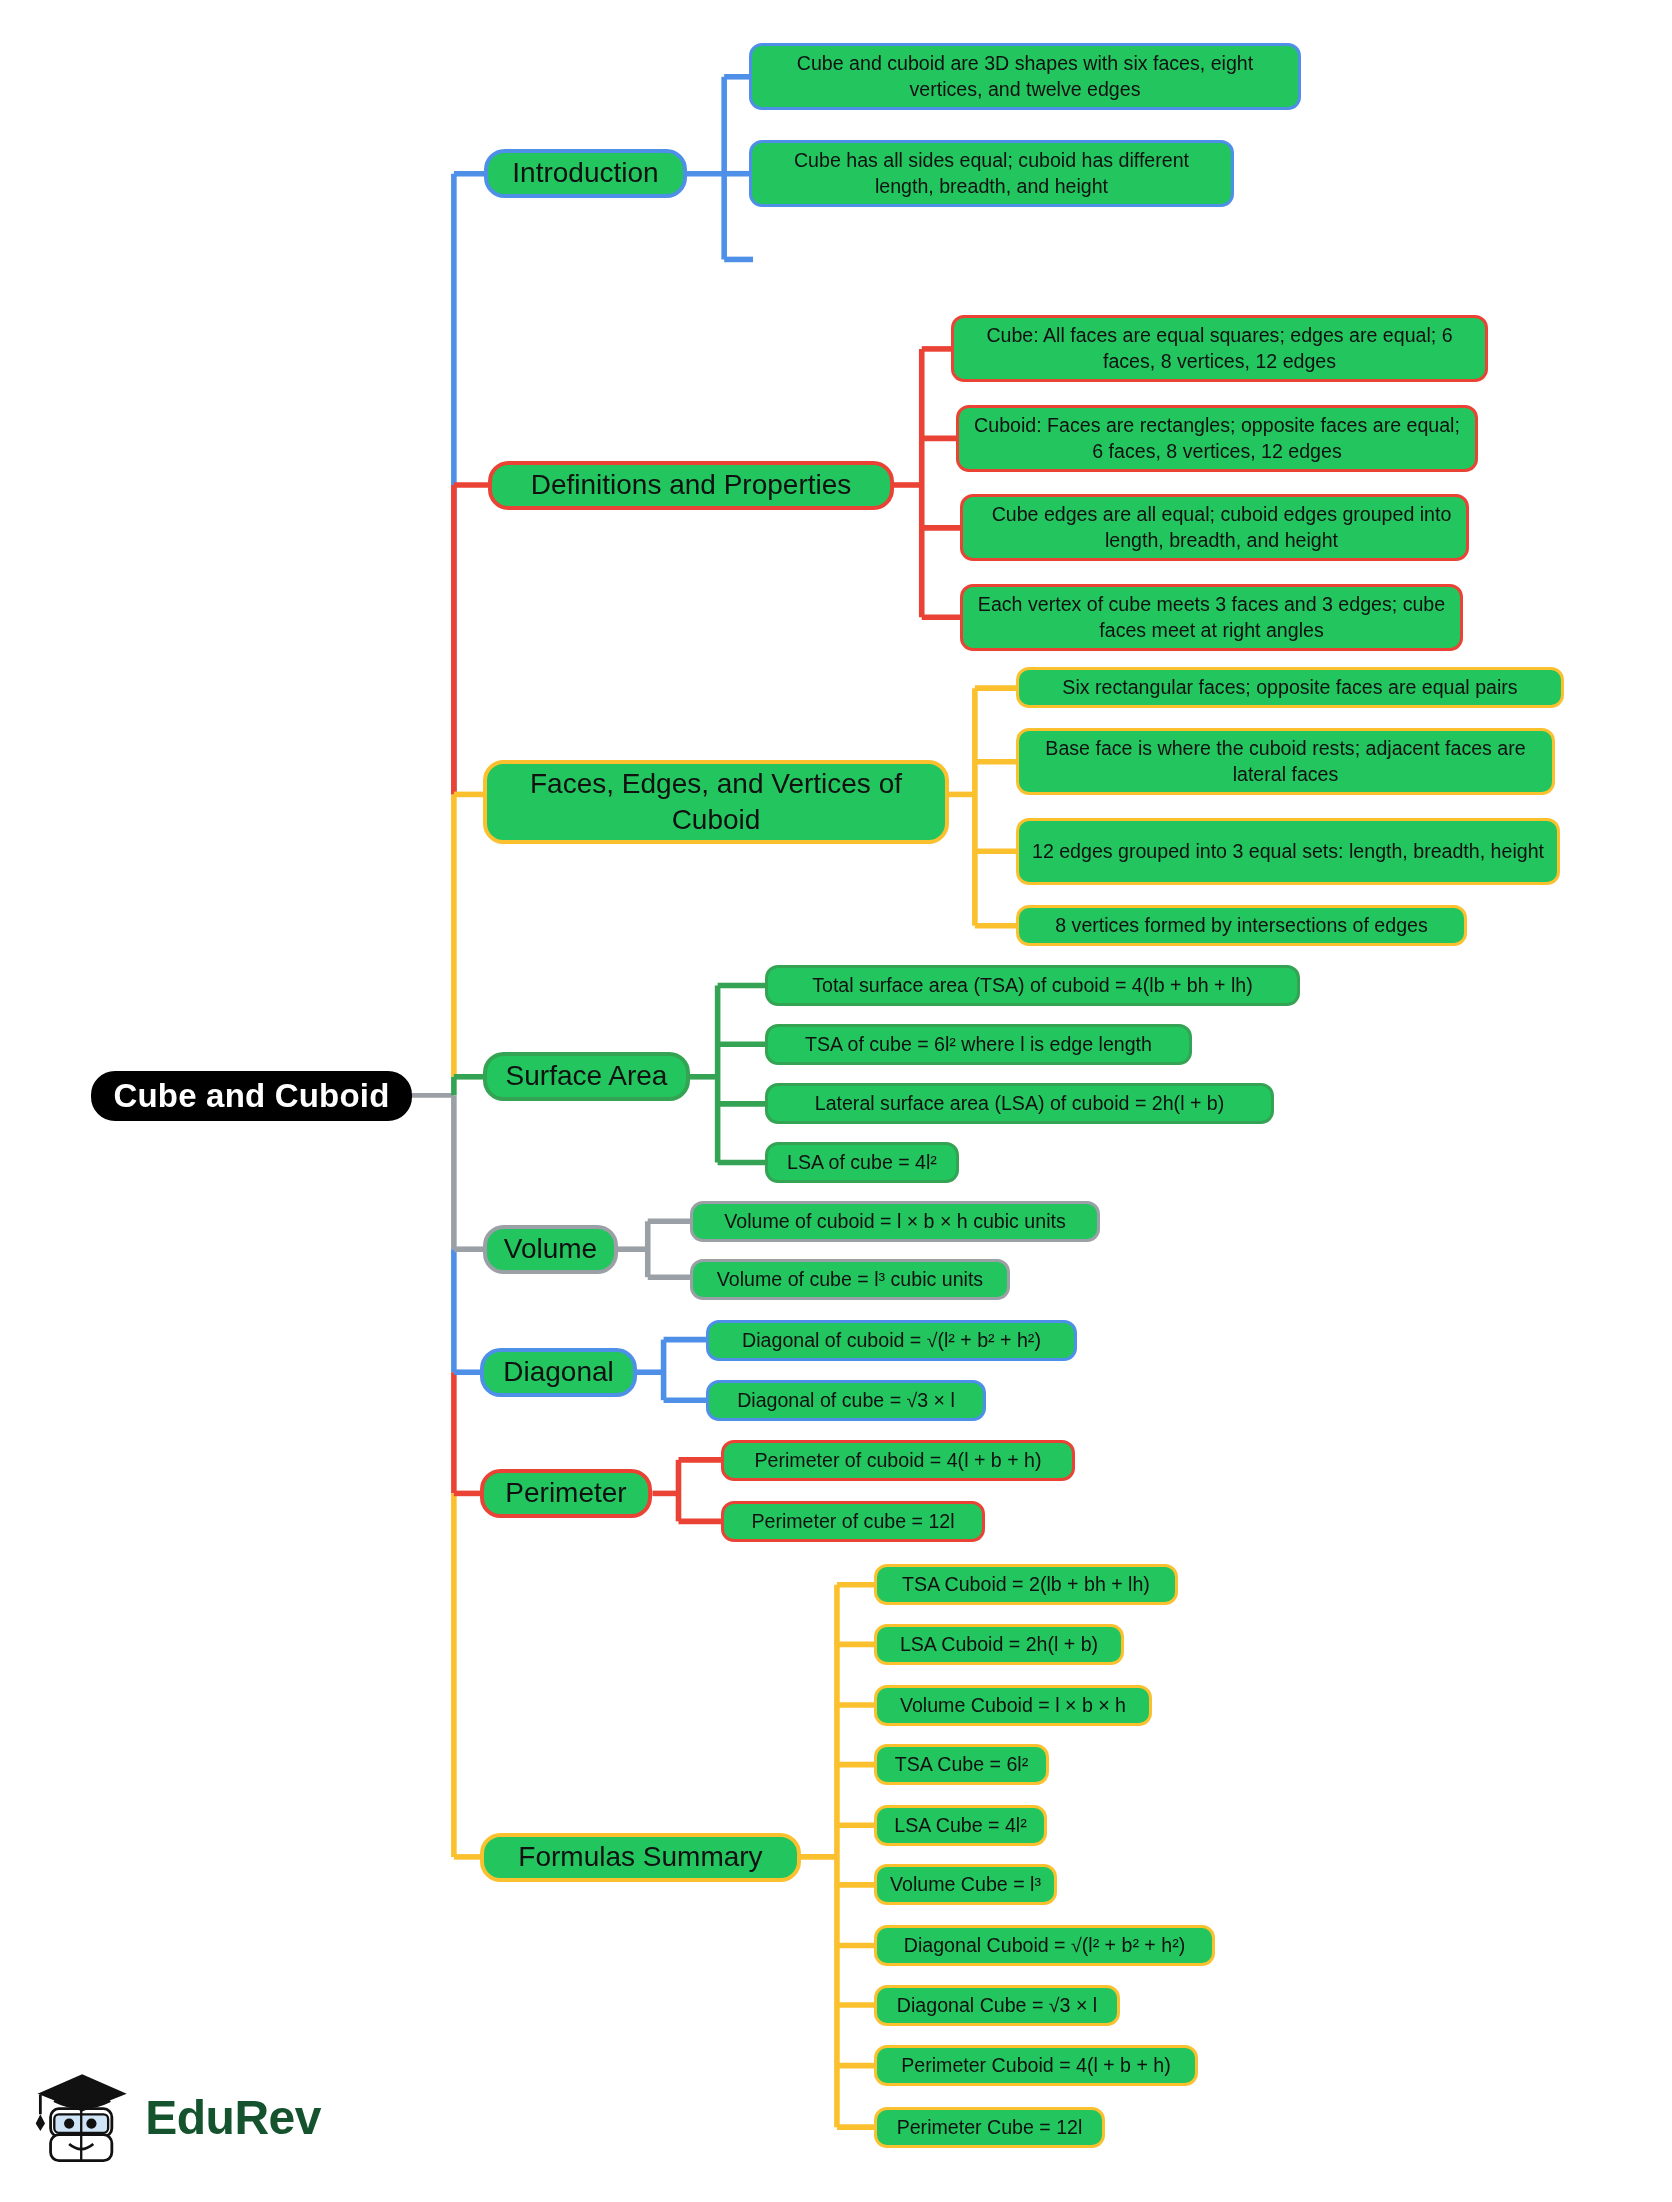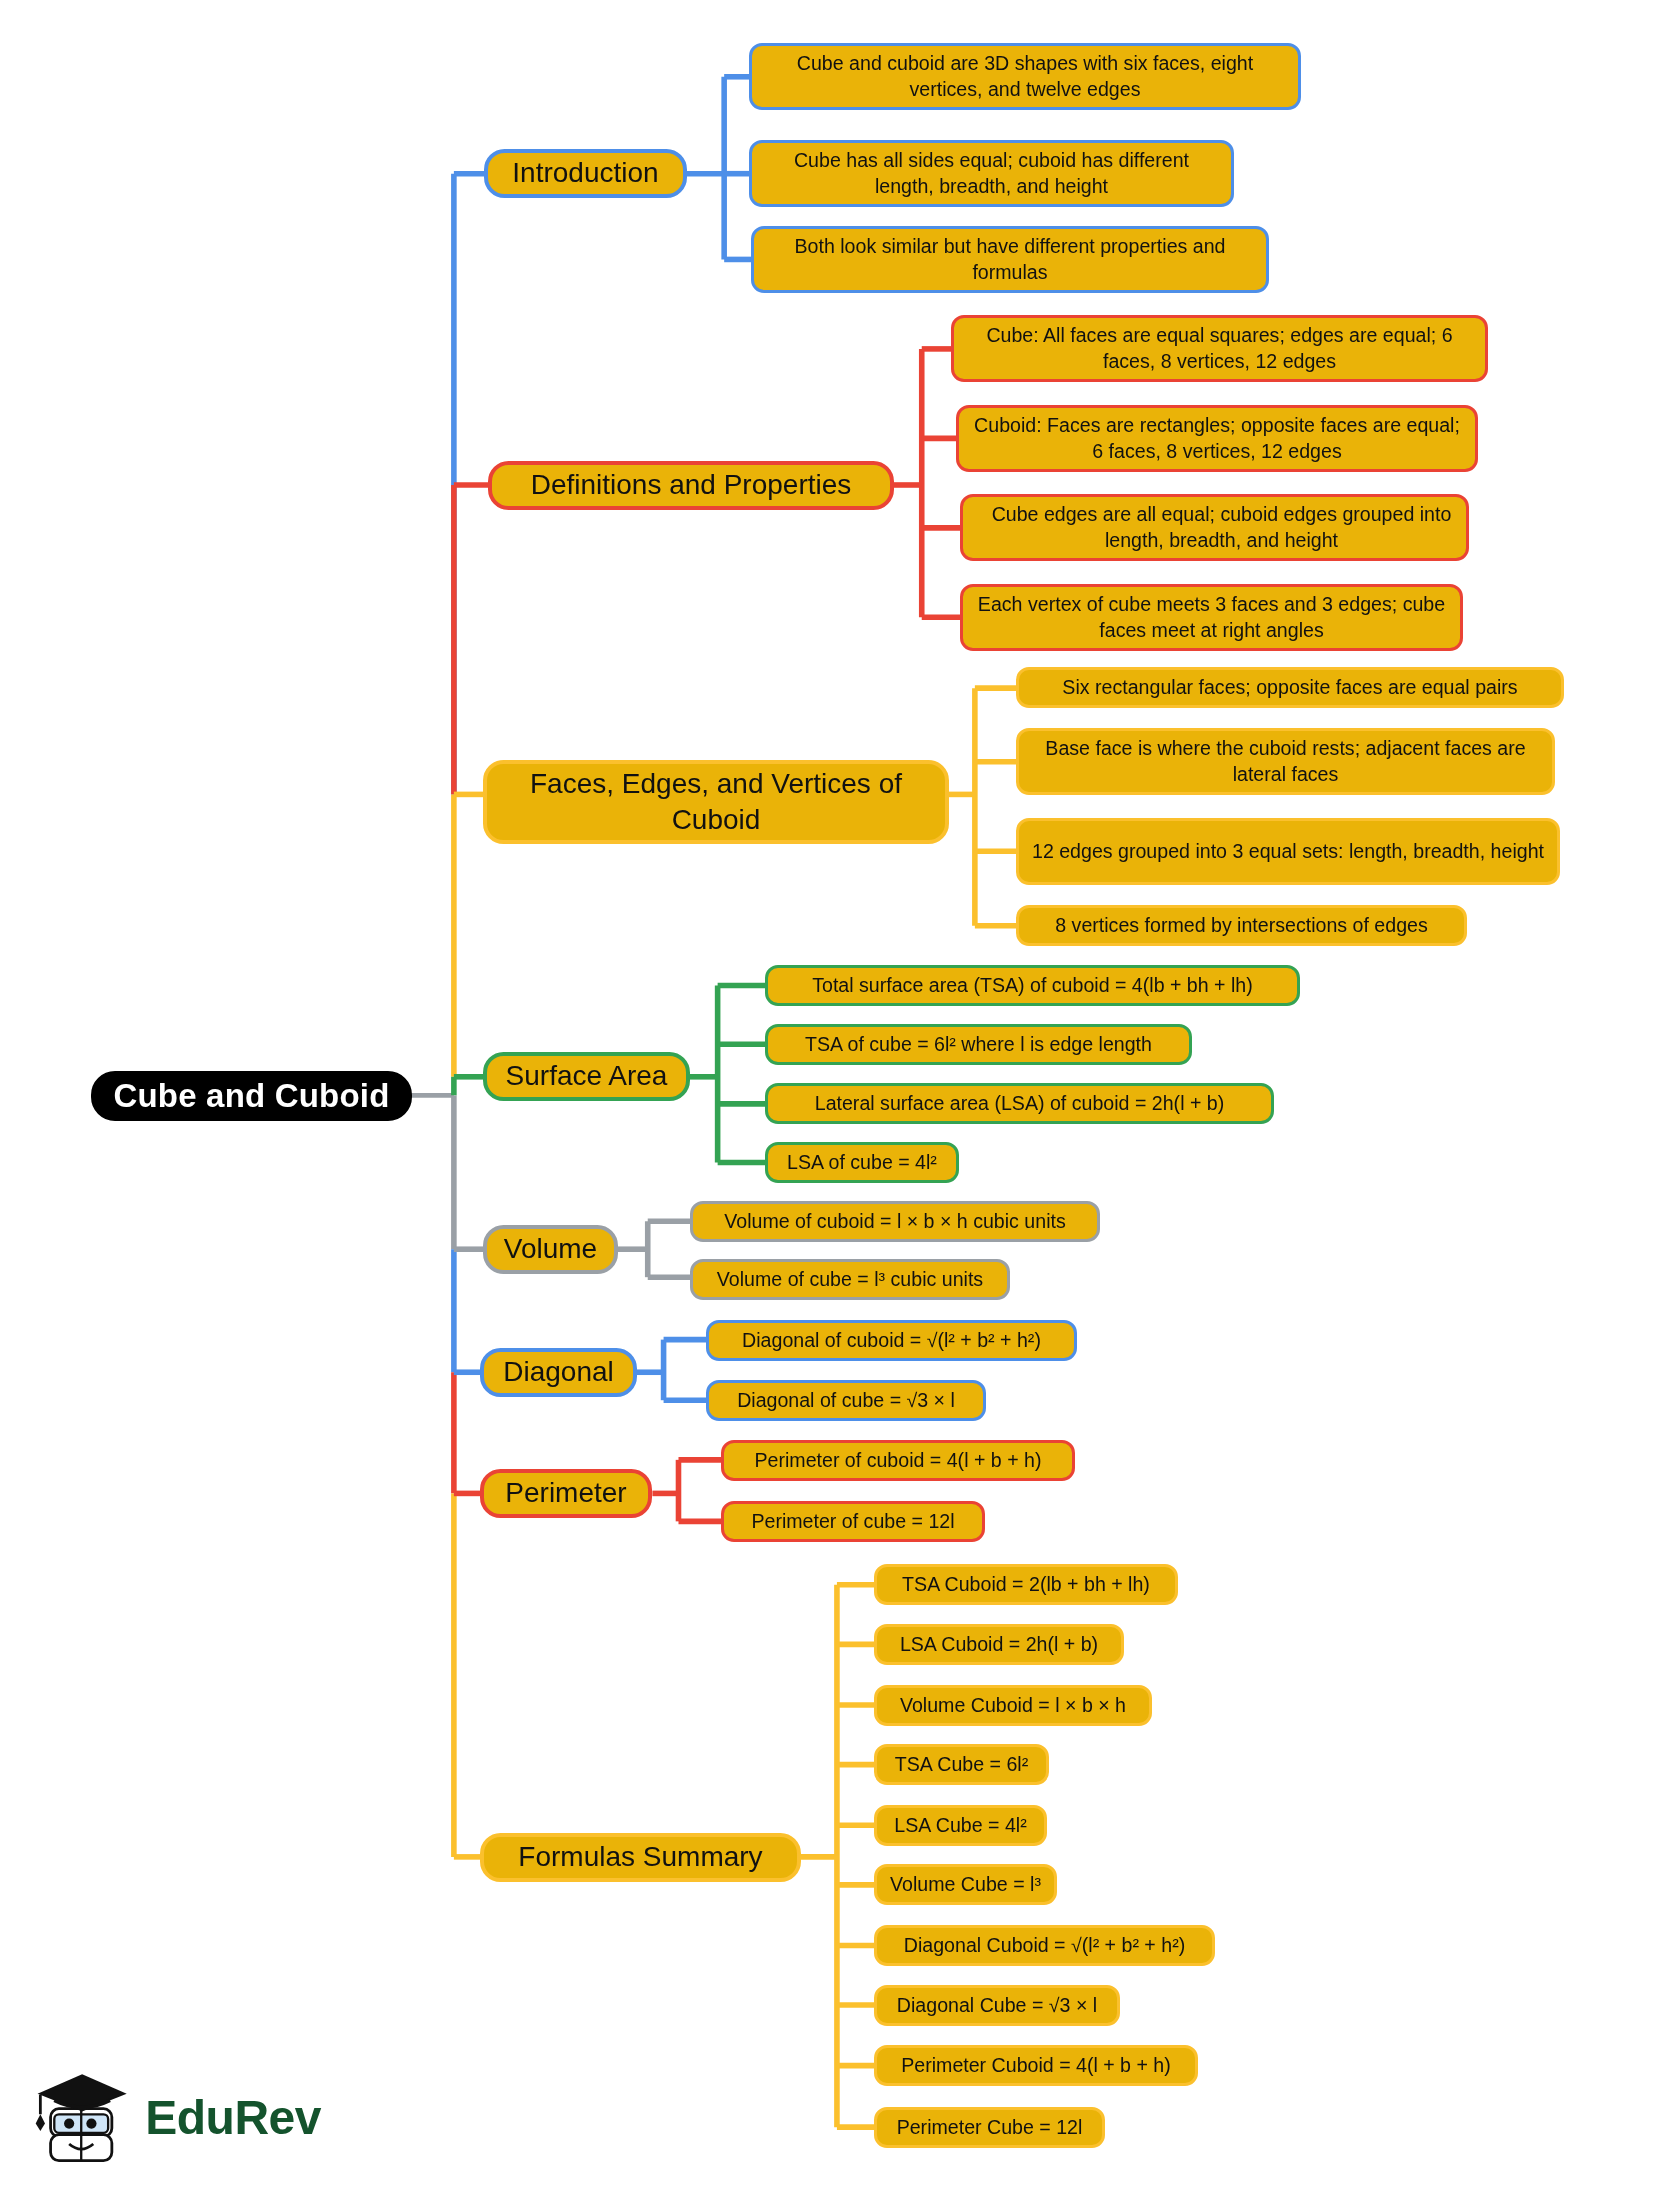--- a/index.html
+++ b/index.html
@@ -20,21 +20,21 @@
     left: 0; top: 0;
     width: 1672px; height: 2203px;
     pointer-events: none;
   }
   .node {
     position: absolute;
     display: flex;
     align-items: center;
     justify-content: center;
     text-align: center;
-    background: #eab308;
+    background: #22c55e;
     border-style: solid;
     line-height: 1.30;
     color: #111111;
     z-index: 5;
   }
   
   .root {
     background: #000000;
     color: #ffffff;
     font-weight: bold;
@@ -174,23 +174,20 @@
 
   <div class="node lvl1 c-blue" style="left:484px; top:149px; width:203px; height:49px;">
     <span>Introduction</span>
   </div>
   <div class="node leaf c-blue" style="left:749px; top:43px; width:552px; height:67px;">
     <span>Cube and cuboid are 3D shapes with six faces, eight vertices, and twelve edges</span>
   </div>
   <div class="node leaf c-blue" style="left:749px; top:140px; width:485px; height:67px;">
     <span>Cube has all sides equal; cuboid has different length, breadth, and height</span>
   </div>
-  <div class="node leaf c-blue" style="left:751px; top:226px; width:518px; height:67px;">
-    <span>Both look similar but have different properties and formulas</span>
-  </div>
 
   <div class="node lvl1 c-red" style="left:488px; top:461px; width:406px; height:49px;">
     <span>Definitions and Properties</span>
   </div>
   <div class="node leaf c-red" style="left:951px; top:315px; width:537px; height:67px;">
     <span>Cube: All faces are equal squares; edges are equal; 6 faces, 8 vertices, 12 edges</span>
   </div>
   <div class="node leaf c-red" style="left:956px; top:405px; width:522px; height:67px;">
     <span>Cuboid: Faces are rectangles; opposite faces are equal; 6 faces, 8 vertices, 12 edges</span>
   </div>

